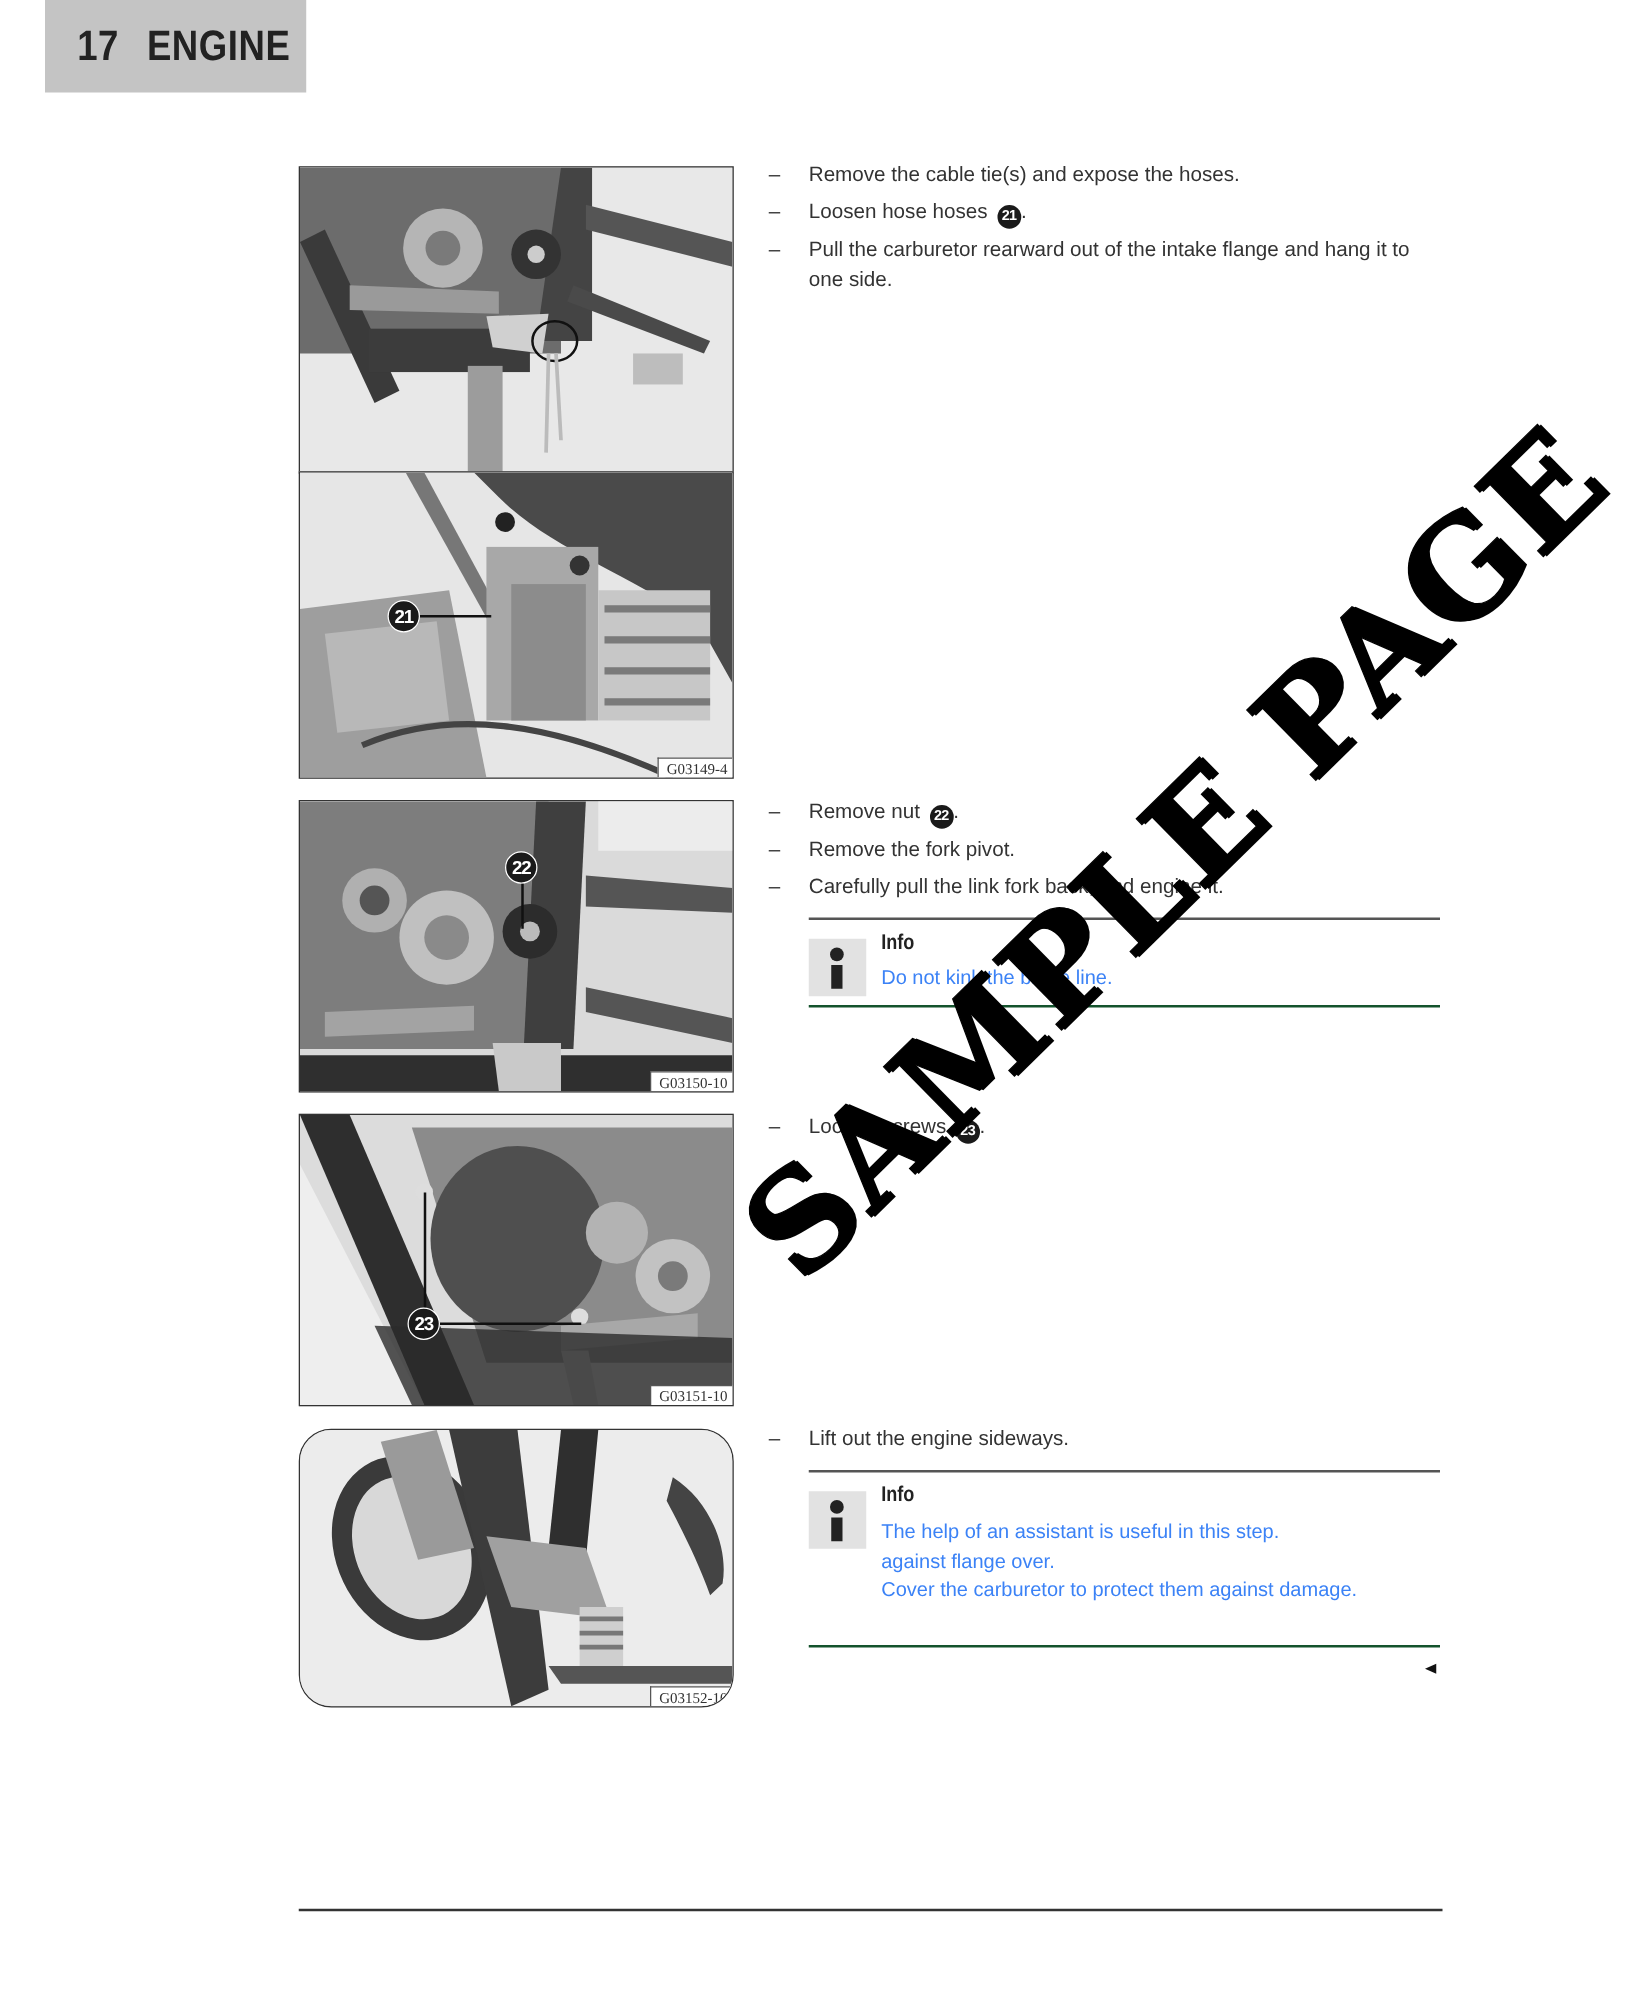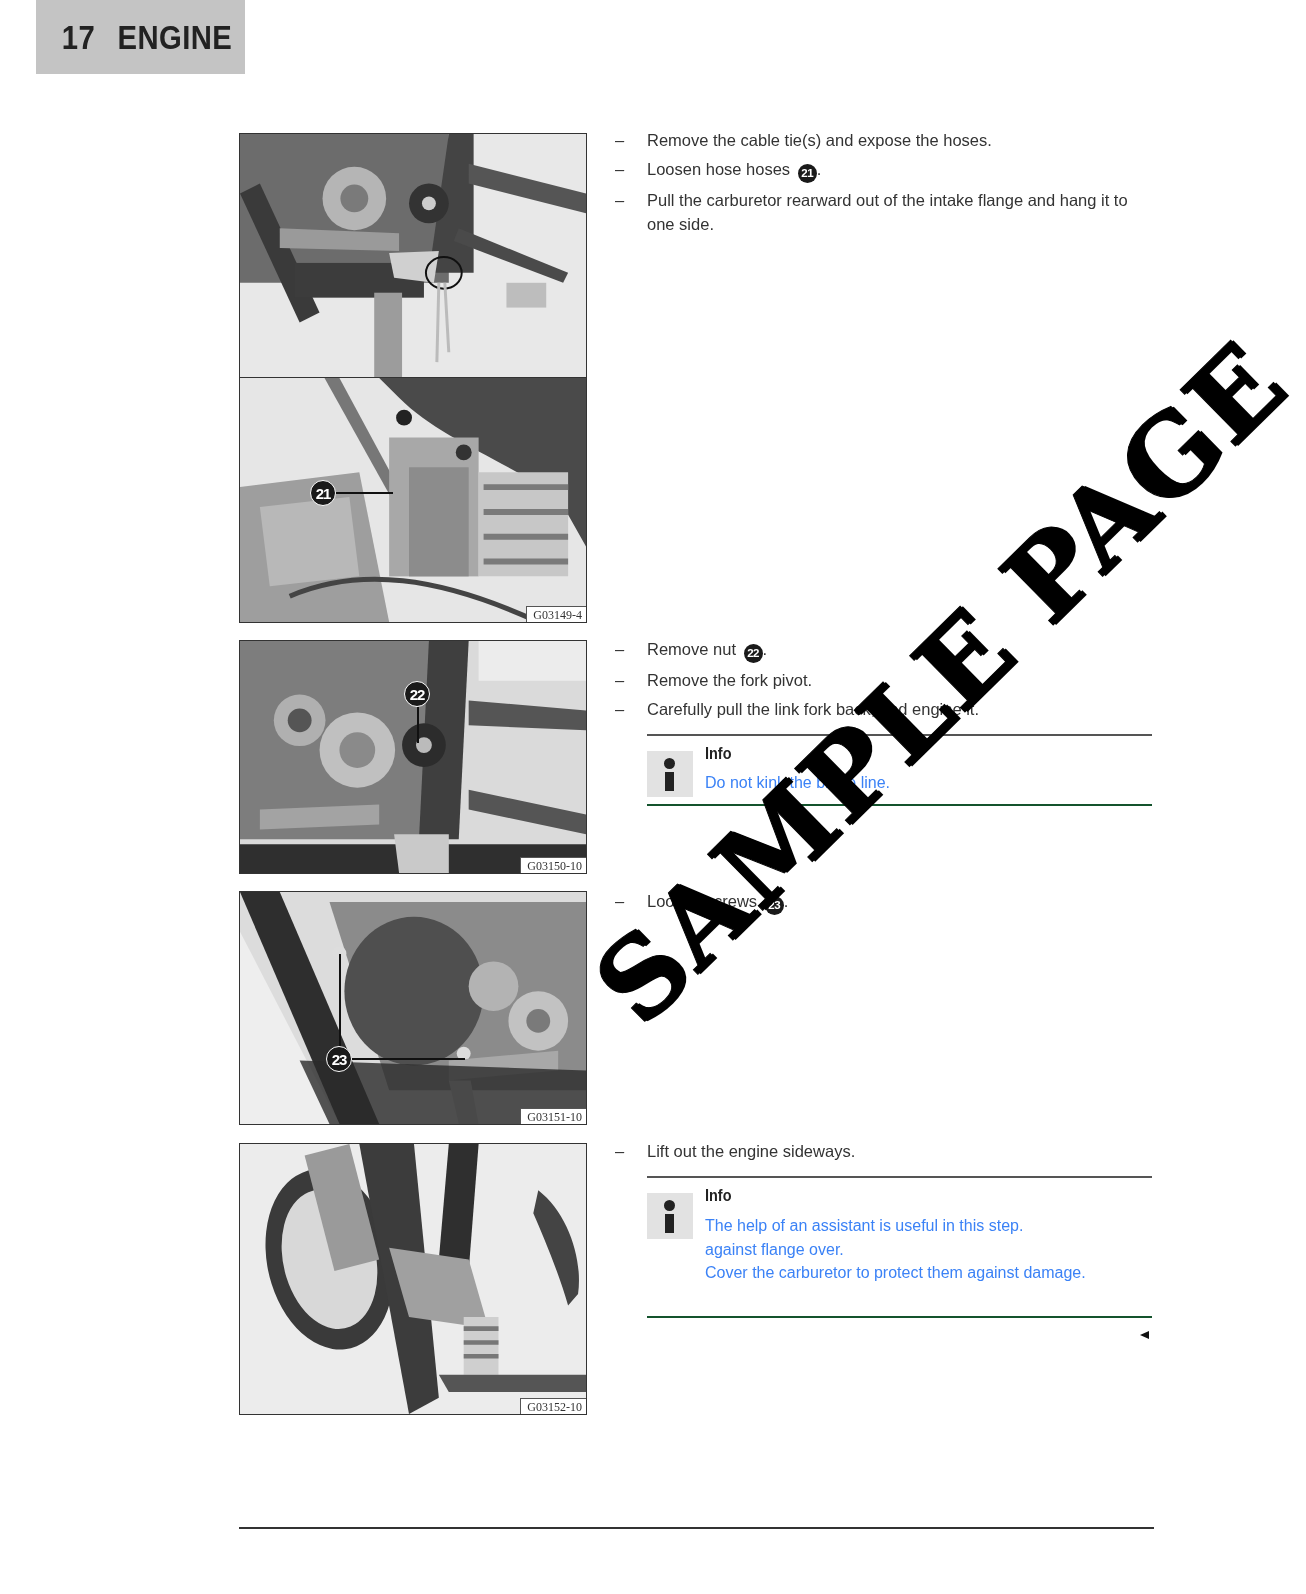--- a/index.html
+++ b/index.html
@@ -174,21 +174,21 @@
     <path d="M210 170 L320 160 L320 180 L210 190Z" fill="#a8a8a8"></path>
     <path d="M210 190 L220 234 L240 234 L232 190Z" fill="#c4c4c4"></path>
     <path d="M60 170 L348 180 L348 234 L90 234Z" fill="#2a2a2a" opacity="0.8"></path>
   </svg>
   <div class="leader v" style="left:99px;top:62px;height:93px;"></div>
   <div class="leader h" style="left:110px;top:166px;width:115px;"></div>
   <div class="callout" style="left:86px;top:154px;">23</div>
   <div class="fig-caption">G03151-10</div>
 </div>
 
-<div class="photo" style="top:1143px;height:272px;">
+<div class="photo" style="top:1143px;height:223px;border-radius:26px;">
   <svg viewBox="0 0 348 234" preserveAspectRatio="none">
     <rect width="348" height="234" fill="#ececec"></rect>
     <ellipse cx="90" cy="100" rx="62" ry="80" fill="#3a3a3a" transform="rotate(-20 90 100)"></ellipse>
     <ellipse cx="90" cy="100" rx="46" ry="62" fill="#d8d8d8" transform="rotate(-20 90 100)"></ellipse>
     <path d="M65 10 L110 0 L140 100 L95 110Z" fill="#9a9a9a"></path>
     <path d="M120 0 L175 0 L200 220 L170 234Z" fill="#3c3c3c"></path>
     <path d="M210 0 L240 0 L230 110 L200 100Z" fill="#2f2f2f"></path>
     <path d="M150 90 L230 100 L250 160 L170 150Z" fill="#a0a0a0"></path>
     <path d="M225 150 L260 150 L260 200 L225 200Z" fill="#cfcfcf"></path>
     <path d="M225 160 H260 M225 172 H260 M225 184 H260" stroke="#777" stroke-width="4"></path>

